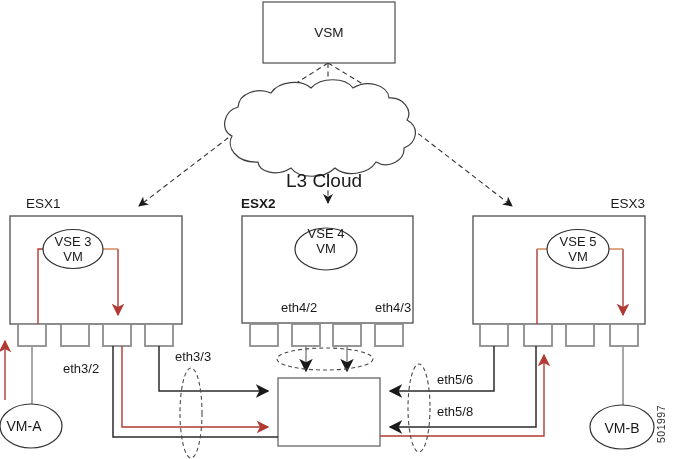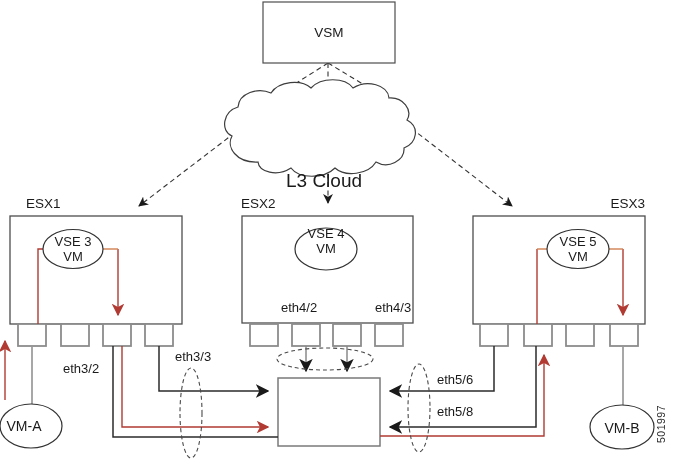--- a/index.html
+++ b/index.html
@@ -126,21 +126,21 @@
       <ellipse cx="419" cy="408" rx="11" ry="44"></ellipse>
       <ellipse cx="325" cy="359" rx="48" ry="11"></ellipse>
     </g>
   </svg>
 
   <div class="lbl center t135" style="left:263px;top:2px;width:132px;height:61px;">VSM</div>
 
   <div class="lbl center" style="left:265px;top:123px;width:118px;height:20px;font-size:19px;margin-top:48px;">L3 Cloud</div>
 
   <div class="lbl host-title" style="left:26px;top:196px;">ESX1</div>
-  <div class="lbl host-title" style="left:241px;top:196px;">ESX2</div>
+  <div class="lbl host-title" style="left:241px;top:196px;font-weight:bold;">ESX2</div>
   <div class="lbl host-title" style="left:560px;top:196px;width:85px;text-align:right;">ESX3</div>
 
   <div class="lbl center vm-ellipse-label" style="left:41px;top:234px;width:64px;height:30px;">
     <span><span>VSE 3</span><br>
     <span>VM</span></span>
   </div>
   <div class="lbl center vm-ellipse-label" style="left:294px;top:224px;width:64px;height:34px;">
     <span><span>VSE 4</span><br>
     <span>VM</span></span>
   </div>

